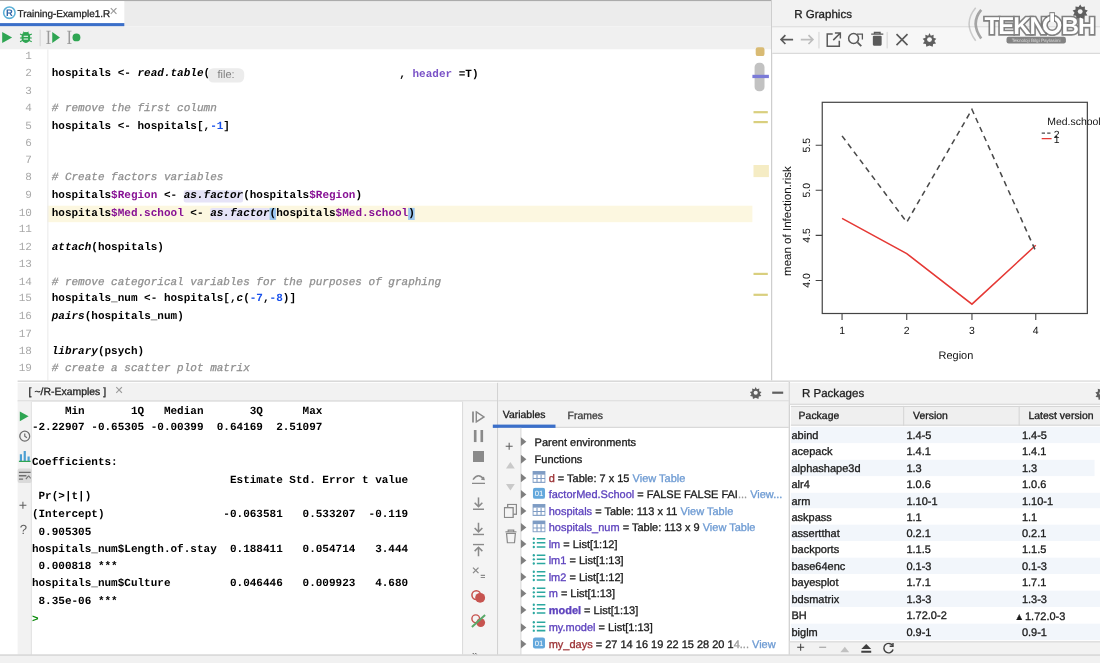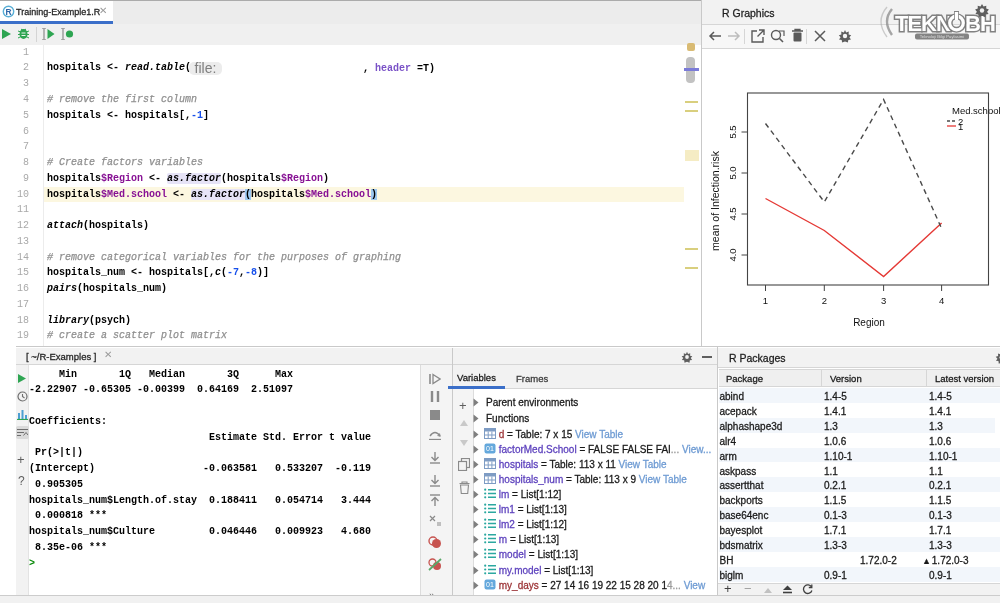--- a/index.html
+++ b/index.html
@@ -91,21 +91,21 @@
 <span> </span>
 <span><span class="it">attach</span>(hospitals)</span>
 <span> </span>
 <span class="cmt"># remove categorical variables for the purposes of graphing</span>
 <span>hospitals_num &lt;- hospitals[,<span class="it">c</span>(<span class="num">-7</span>,<span class="num">-8</span>)]</span>
 <span><span class="it">pairs</span>(hospitals_num)</span>
 <span> </span>
 <span><span class="it">library</span>(psych)</span>
 <span class="cmt"># create a scatter plot matrix</span></div>
 
-    <div class="abs" style="left:189px;top:62.3px;width:33px;height:13px;background:#ECECEC;border-radius:5px;color:#7F7F7F;font-size:14px;line-height:13px;text-align:center;">file:</div>
+    <div class="abs" style="left:189px;top:62.3px;width:33px;height:13px;background:#ECECEC;border-radius:5px;color:#7F7F7F;font-size:10px;line-height:13px;text-align:center;">file:</div>
     <div class="mono abs" style="left:363px;top:60.5px;color:#000;">, <span class="vio">header</span> =T)</div>
 
     <div class="abs" style="left:687px;top:43px;width:8px;height:8px;background:#D9BB74;border-radius:2px;"></div>
     <div class="abs" style="left:686px;top:57px;width:9px;height:26px;background:#C2C2C2;border-radius:4px;"></div>
     <div class="abs" style="left:684px;top:68px;width:15px;height:2.5px;background:#7B7BD8;"></div>
     <div class="abs" style="left:685px;top:101px;width:13px;height:2px;background:#D9CF7E;"></div>
     <div class="abs" style="left:685px;top:110px;width:13px;height:2px;background:#D9CF7E;"></div>
     <div class="abs" style="left:685px;top:150px;width:14px;height:11px;background:#F5ECC4;"></div>
     <div class="abs" style="left:685px;top:248px;width:13px;height:2px;background:#D9CF7E;"></div>
     <div class="abs" style="left:685px;top:267px;width:13px;height:2px;background:#D9CF7E;"></div>
@@ -400,21 +400,21 @@
               <path d="M1.5,0.5 L6.5,4.5 L1.5,8.5 Z" fill="#7F7F7F"></path>
             </svg><svg width="12" height="11" viewBox="0 0 12 11" style="display:inline-block;vertical-align:-1px;">
               <g stroke="#2BA8A0" stroke-width="1.4">
                 <path d="M4,1.7 h8 M4,5.5 h8 M4,9.3 h8"></path>
               </g>
               <g fill="#2BA8A0">
                 <circle cx="1.2" cy="1.7" r="1.1"></circle>
                 <circle cx="1.2" cy="5.5" r="1.1"></circle>
                 <circle cx="1.2" cy="9.3" r="1.1"></circle>
               </g>
-            </svg> <span style="color:#5E43BE;">model</span><span> = List[1:13]</span></div>
+            </svg> <span style="color:#5E43BE;font-weight:bold;">model</span><span> = List[1:13]</span></div>
           <div class="abs uit" style="left:19px;top:215.5px;width:243px;height:15.1px;font-size:10px;color:#1A1A1A;white-space:nowrap;overflow:hidden;"><svg width="8" height="9" viewBox="0 0 8 9" style="display:inline-block;vertical-align:-1px;margin:0 4px 0 0px;">
               <path d="M1.5,0.5 L6.5,4.5 L1.5,8.5 Z" fill="#7F7F7F"></path>
             </svg><svg width="12" height="11" viewBox="0 0 12 11" style="display:inline-block;vertical-align:-1px;">
               <g stroke="#2BA8A0" stroke-width="1.4">
                 <path d="M4,1.7 h8 M4,5.5 h8 M4,9.3 h8"></path>
               </g>
               <g fill="#2BA8A0">
                 <circle cx="1.2" cy="1.7" r="1.1"></circle>
                 <circle cx="1.2" cy="5.5" r="1.1"></circle>
                 <circle cx="1.2" cy="9.3" r="1.1"></circle>
@@ -494,21 +494,21 @@
             <span class="abs" style="left:105px;top:3px;">1.7.1</span>
             <span class="abs" style="left:210px;top:3px;">1.7.1</span>
           </div>
           <div class="abs uit" style="left:1px;top:190.0px;width:298px;height:14.9px;background:#F2F6FB;font-size:10px;color:#1A1A1A;">
             <span class="abs" style="left:0.5px;top:3px;text-align:right;">bdsmatrix</span>
             <span class="abs" style="left:105px;top:3px;">1.3-3</span>
             <span class="abs" style="left:210px;top:3px;">1.3-3</span>
           </div>
           <div class="abs uit" style="left:1px;top:204.9px;width:298px;height:14.9px;background:#FFFFFF;font-size:10px;color:#1A1A1A;">
             <span class="abs" style="left:0.5px;top:3px;">BH</span>
-            <span class="abs" style="left:105px;top:3px;margin-left:36px;">1.72.0-2</span>
+            <span class="abs" style="left:105px;top:3px;">1.72.0-2</span>
             <span class="abs" style="left:205px;top:3px;">▴ 1.72.0-3</span>
           </div>
           <div class="abs uit" style="left:1px;top:219.8px;width:298px;height:14.9px;background:#F2F6FB;font-size:10px;color:#1A1A1A;">
             <span class="abs" style="left:0.5px;top:3px;">biglm</span>
             <span class="abs" style="left:105px;top:3px;">0.9-1</span>
             <span class="abs" style="left:210px;top:3px;">0.9-1</span>
           </div>
         </div>
 
       <div class="abs" style="left:0;top:236px;width:299px;height:13px;background:#F2F2F2;border-top:1px solid #D6D6D6;"></div>

